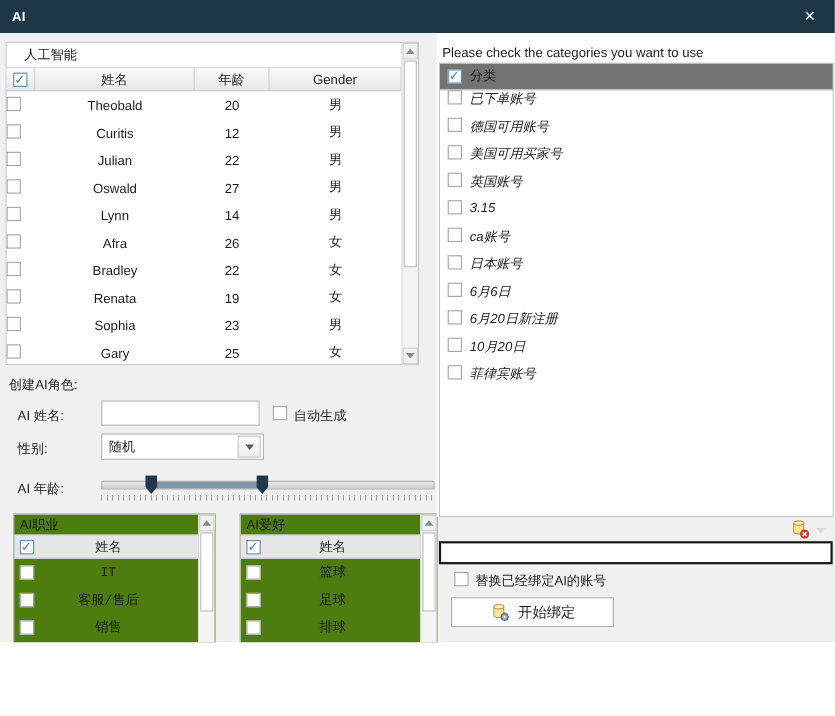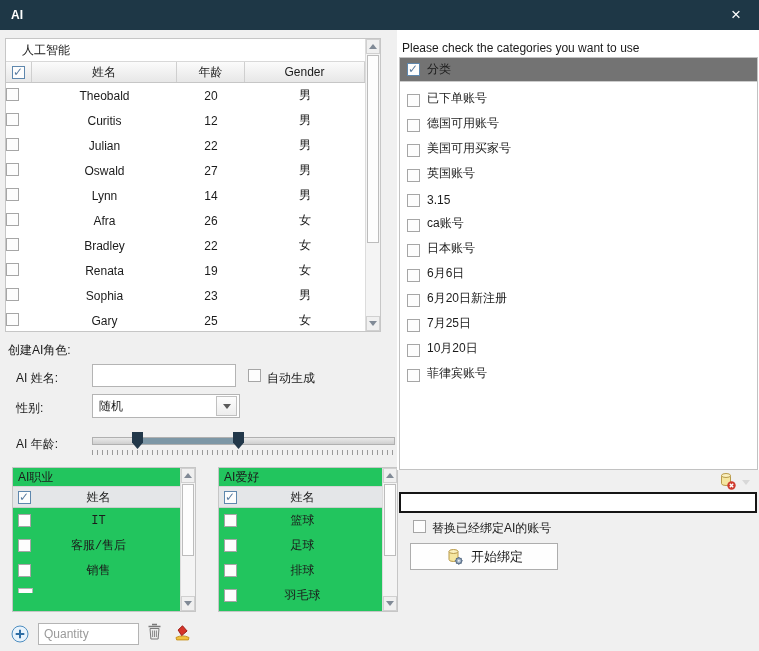--- a/index.html
+++ b/index.html
@@ -1,17 +1,17 @@
 <!DOCTYPE html>
 <html><head>
 <meta charset="utf-8">
 <style>
   html,body{margin:0;padding:0;}
   body{font-family:"Liberation Sans","DejaVu Sans",sans-serif;}
-  .window{position:relative;width:759px;height:651px;background:#f0f0f0;overflow:hidden;font-size:12px;color:#1b1b1b;}
+  .window{position:relative;width:759px;height:584px;background:#f0f0f0;overflow:hidden;font-size:12px;color:#1b1b1b;}
   
   .titlebar{position:absolute;left:0;top:0;width:759px;height:30px;background:#1e3746;display:flex;align-items:center;}
   .titlebar .wtitle{color:#fff;font-weight:bold;margin-left:11px;font-size:12px;}
   .closebtn{position:absolute;right:8px;top:0;width:30px;height:30px;color:#fff;font-size:17px;line-height:30px;text-align:center;cursor:pointer;}
   
   .cb{display:inline-block;width:13px;height:13px;background:#fdfdfd;border:1px solid #a6a6a6;box-sizing:border-box;position:relative;flex:none;}
   .cb.checked{border-color:#5e87ad;}
   .cb.checked::after{content:"✓";position:absolute;left:0px;top:-2px;font-size:12px;font-weight:bold;color:#5a7ca0;}
   
   .table-box{position:absolute;left:5px;top:38px;width:376px;height:294px;background:#fff;border:1px solid #c6c6c6;box-sizing:border-box;}
@@ -39,39 +39,39 @@
   .tinput::placeholder{color:#9a9a9a;}
   .combo{position:absolute;left:92px;top:394px;width:148px;height:24px;border:1px solid #b4b4b4;background:#fff;box-sizing:border-box;display:flex;align-items:center;}
   .combo .cval{flex:1;padding-left:6px;}
   .combo .cbtn{width:19px;height:18px;margin-right:2px;border:1px solid #c0c0c0;background:linear-gradient(#fdfdfd,#ededed);display:flex;align-items:center;justify-content:center;}
   
   .slider{position:absolute;left:92px;top:437px;width:303px;height:8px;background:linear-gradient(#e9e9e9,#cfcfcf);border:1px solid #b0b0b0;box-sizing:border-box;}
   .sfill{position:absolute;left:45px;top:0;width:101px;height:6px;background:#7d97a6;}
   .shandle{position:absolute;top:-6px;width:11px;height:17px;background:#22384a;clip-path:polygon(0 0,100% 0,100% 62%,50% 100%,0 62%);}
   .ticks{position:absolute;left:92px;top:450px;width:303px;height:5px;background:repeating-linear-gradient(90deg,#9a9a9a 0,#9a9a9a 1px,transparent 1px,transparent 5px);}
   
-  .list-box{position:absolute;top:467px;height:145px;background:#22c55e;border:1px solid #c6c6c6;box-sizing:border-box;}
+  .list-box{position:absolute;top:467px;height:145px;background:#4d7c0f;border:1px solid #c6c6c6;box-sizing:border-box;}
   .list-box .ltitle{height:18px;line-height:18px;padding-left:5px;}
   .lhead{display:flex;height:22px;align-items:center;background:#e4e6e8;border-top:1px solid #d4d4d4;border-bottom:1px solid #cccccc;box-sizing:border-box;}
   .lhead .cb{margin-left:5px;}
   .lhead .hname{flex:1;text-align:center;padding-right:14px;}
   .list-body{overflow:hidden;}
   .lrow{display:flex;height:25px;align-items:center;}
   .lrow .cb{margin-left:5px;}
   .lrow .clabel{flex:1;text-align:center;padding-right:14px;}
   .list-body::after{content:"";display:block;width:13px;height:4px;border:1px solid #b5b5b5;border-bottom:none;margin:5px 0 0 5px;background:#fdfdfd;}
   
   .iconbtn{position:absolute;cursor:pointer;}
   
   .right-bg{position:absolute;left:397px;top:30px;width:362px;height:440px;background:#fff;}
   .cat-box{position:absolute;left:399px;top:57px;width:359px;height:413px;background:#fff;border:1px solid #c2c2c2;box-sizing:border-box;}
   .cat-head{display:flex;height:24px;align-items:center;background:#737373;border-bottom:1px solid #cccccc;box-sizing:border-box;}
   .cat-head .cb{margin-left:7px;}
   .cat-head .hname{margin-left:7px;}
-  .crow{display:flex;height:25px;align-items:flex-end;}
+  .crow{display:flex;height:25px;align-items:flex-start;font-style:italic;}
   .crow .cb{margin-left:7px;}
   .crow .clabel{margin-left:7px;}
   .black-input{position:absolute;left:399px;top:492px;width:358px;height:21px;border:2px solid #151515;background:#fff;box-sizing:border-box;font-family:inherit;font-size:12px;padding:0 4px;outline:none;}
   .bind-btn{position:absolute;left:410px;top:543px;width:148px;height:27px;background:#fefefe;border:1px solid #adadad;box-sizing:border-box;display:flex;align-items:center;justify-content:center;gap:7px;cursor:pointer;font-size:13px;}
   .drop-arrow{position:absolute;left:742px;top:480px;width:0;height:0;border-left:4px solid transparent;border-right:4px solid transparent;border-top:5px solid #d8d8d8;}
 </style>
 </head>
 <body>
 
 <div class="window">
@@ -314,24 +314,20 @@
         <div class="crow">
           <span class="cb"></span>
           <span class="clabel">6月6日</span>
         </div>
         <div class="crow">
           <span class="cb"></span>
           <span class="clabel">6月20日新注册</span>
         </div>
         <div class="crow">
           <span class="cb"></span>
-          <span class="clabel">7月25日</span>
-        </div>
-        <div class="crow">
-          <span class="cb"></span>
           <span class="clabel">10月20日</span>
         </div>
         <div class="crow">
           <span class="cb"></span>
           <span class="clabel">菲律宾账号</span>
         </div>
       </div>
   </div>
 
   <span class="iconbtn" style="left:717px;top:471px;">

